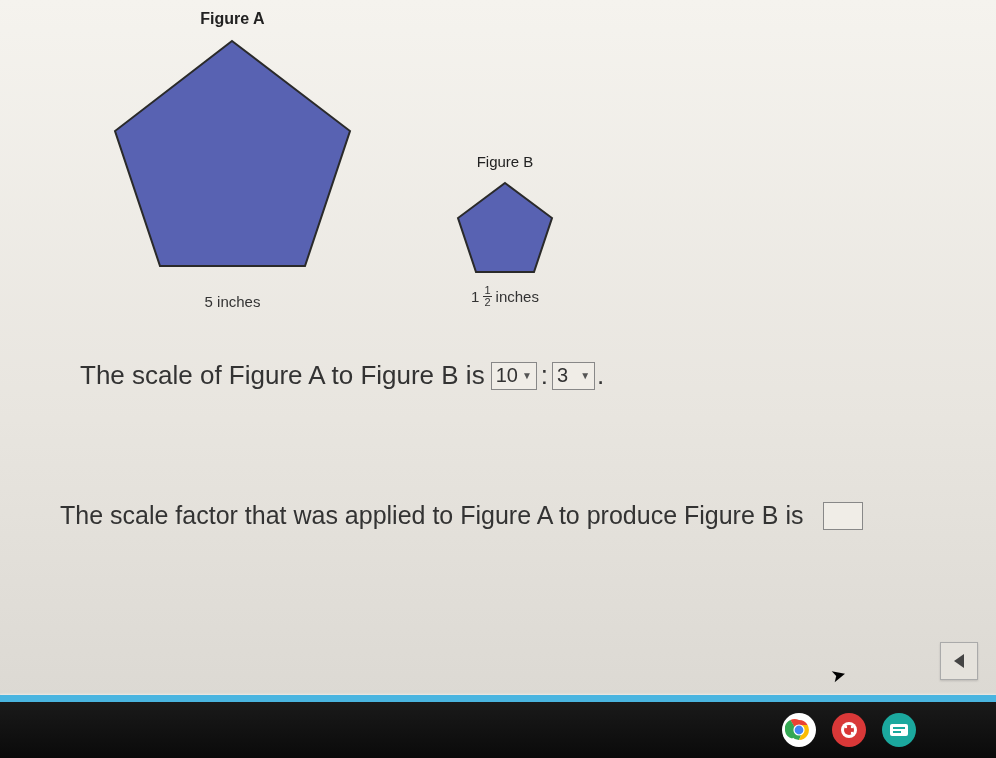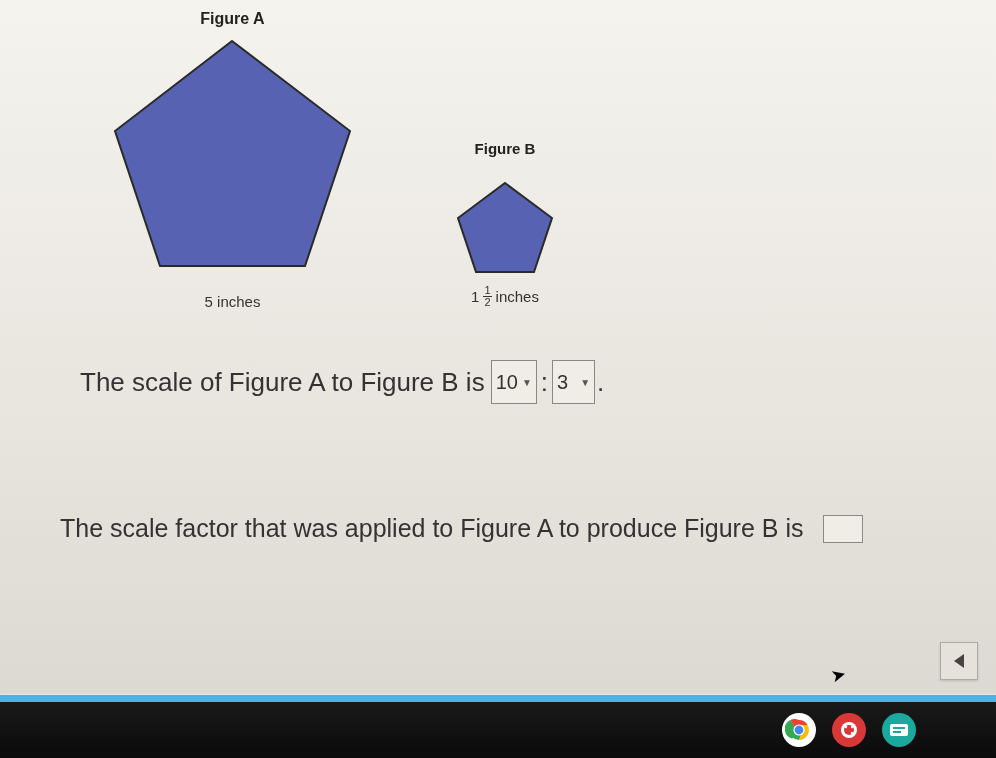--- a/index.html
+++ b/index.html
@@ -29,24 +29,24 @@
       align-items: center;
       justify-content: space-between;
     }
     .figure-label {
       font-weight: bold;
       font-size: 16px;
       color: #222;
       margin-bottom: 8px;
     }
     .figure-label-b {
-      font-weight: bold;
+      font-weight: normal;
       font-size: 15px;
       color: #222;
-      margin-bottom: 23px;
+      margin-bottom: 10px;
     }
     .pentagon {
       display: block;
     }
     .measurement {
       font-size: 15px;
       color: #333;
       margin-top: 22px;
       font-weight: 500;
     }
@@ -91,21 +91,21 @@
     }
     .select-box {
       border: 1px solid #888;
       background: #f0ede7;
       padding: 2px 4px;
       font-size: 20px;
       font-family: Arial, sans-serif;
       color: #333;
       display: inline-flex;
       align-items: center;
-      height: 44px;
+      height: 28px;
       cursor: pointer;
     }
     .select-box .chevron {
       font-size: 10px;
       margin-left: 4px;
       color: #555;
     }
     .input-box {
       border: 1px solid #888;
       background: #f0ede7;

